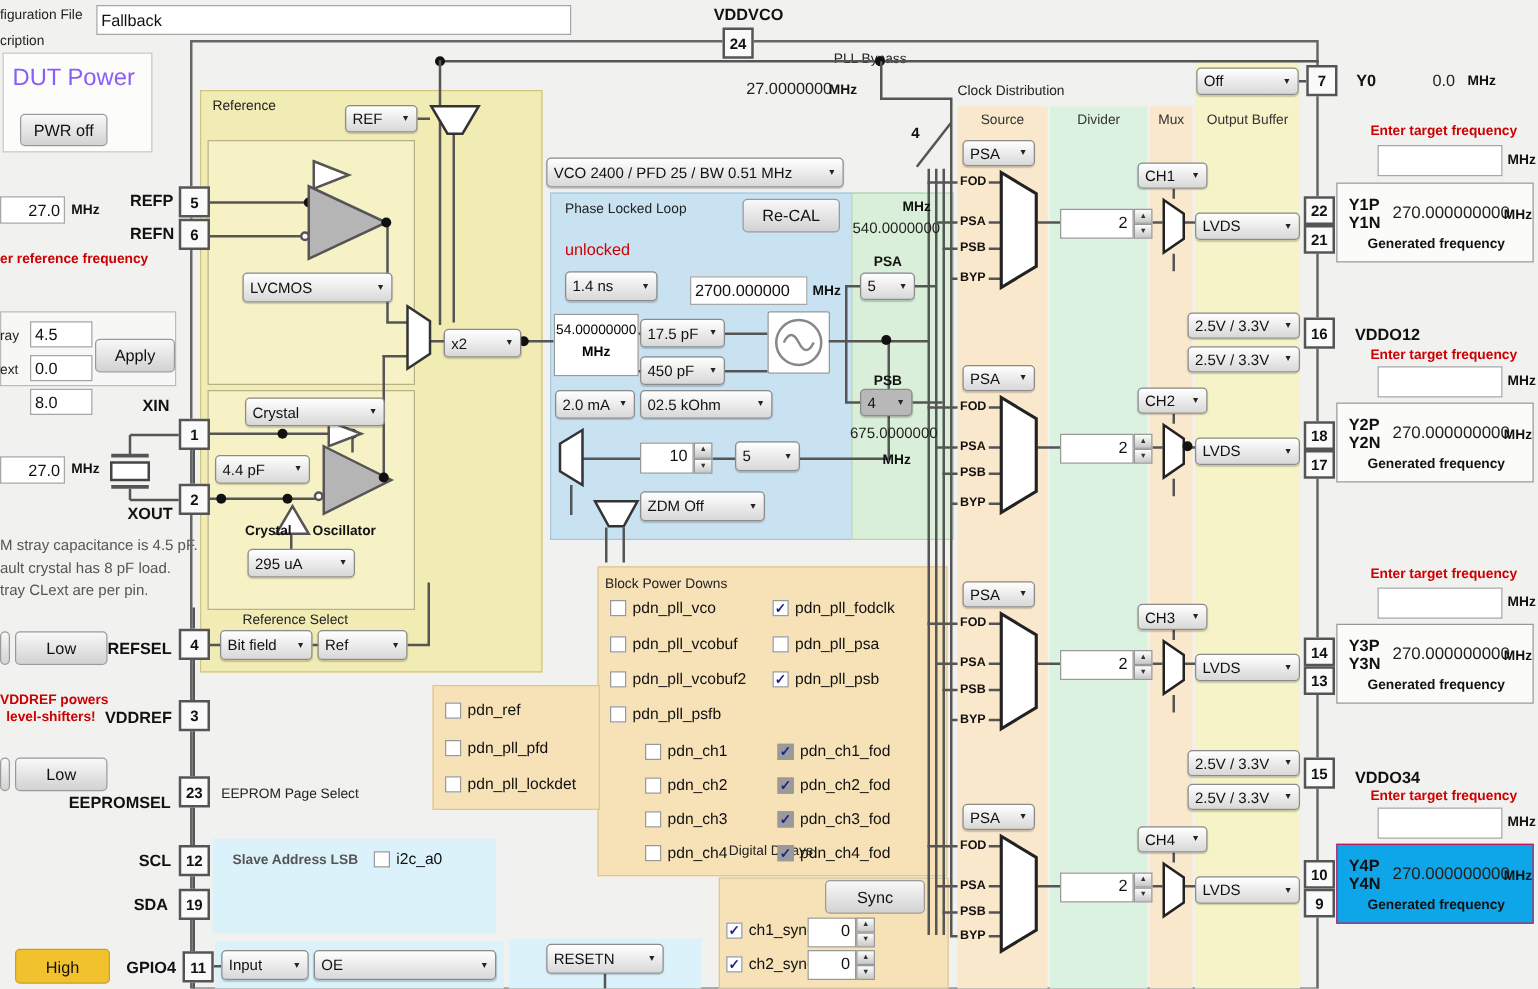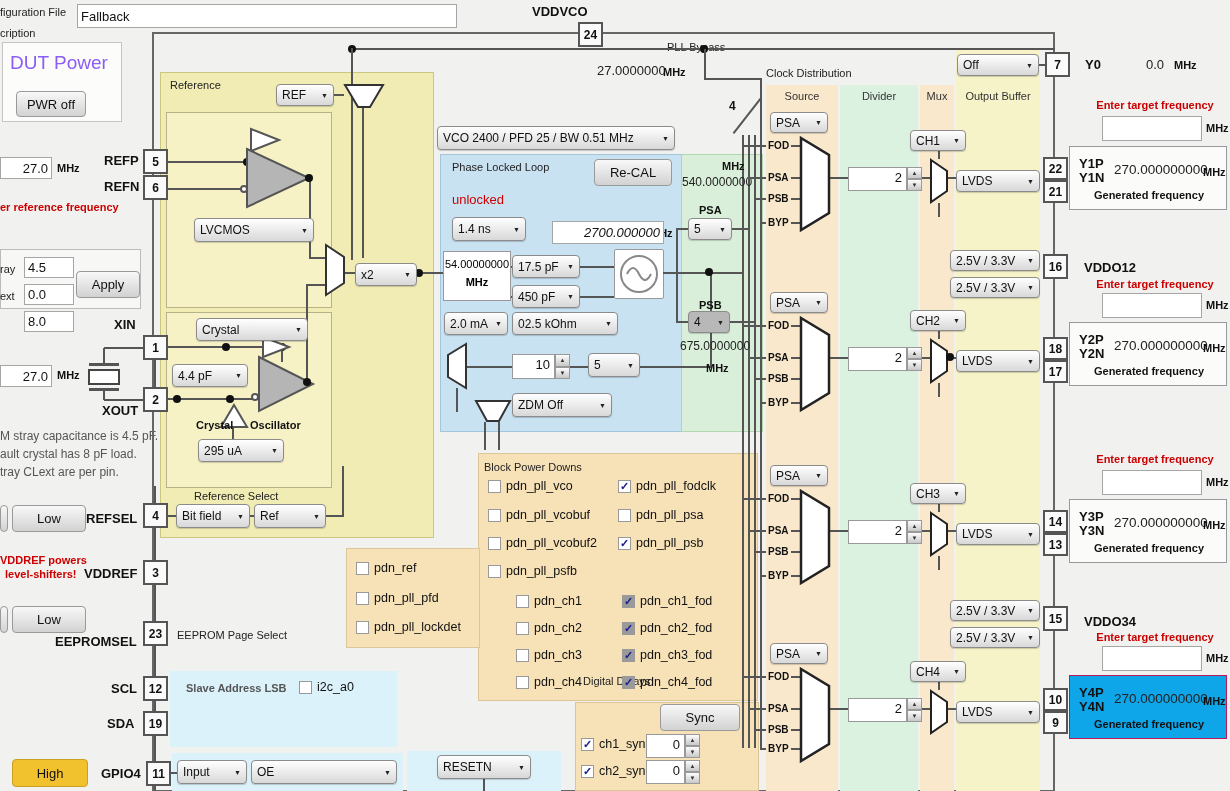--- a/index.html
+++ b/index.html
@@ -39,21 +39,21 @@
   <div class="lbl" style="left:0;top:6px">figuration File</div>
   <div class="lbl" style="left:0;top:27px">cription</div>
   <input class="inp" style="left: 77px; top: 4px; width: 380px; height: 24px;" value="Fallback">
 
   <div class="box" style="left:2px;top:42px;width:120px;height:80px;background:#fcfcfb;border:1px solid #c5c5c5"></div>
   <div class="lbl" style="left:10px;top:52px;font-size:19px;color:#8b5cf6">DUT Power</div>
   <div class="btn" style="left:16px;top:91px;width:70px;height:26px">PWR off</div>
 
   <div class="box" style="left:152px;top:32px;width:903px;height:760px;border:2px solid #666;z-index:1"></div>
 
-  <div class="lbl b" style="left:532px;top:4px;font-size:13px">VDDVCO</div>
+  <div class="lbl b" style="left:571px;top:4px;font-size:13px">VDDVCO</div>
   <div class="pin" style="left:578px;top:22px;width:25px;height:25px">24</div>
 
   <div class="box" style="left:956px;top:48px;width:84px;height:40px;background:#f6f3c8;z-index:2"></div>
   <div class="box" style="left:766px;top:85px;width:72px;height:706px;background:#fae8cd;z-index:2"></div>
   <div class="box" style="left:840px;top:85px;width:78px;height:706px;background:#dcf2e0;z-index:2"></div>
   <div class="box" style="left:920px;top:85px;width:34px;height:706px;background:#fae8cd;z-index:2"></div>
   <div class="box" style="left:956px;top:85px;width:84px;height:706px;background:#f6f3c8;z-index:2"></div>
   <div class="band-lbl" style="left:766px;top:90px;width:72px">Source</div>
   <div class="band-lbl" style="left:840px;top:90px;width:78px">Divider</div>
   <div class="band-lbl" style="left:920px;top:90px;width:34px">Mux</div>
@@ -162,21 +162,21 @@
       <i class="a">▼</i>
     </div>
   <div class="box" style="left:440px;top:154px;width:298px;height:278px;background:#c9e2f2;border:1px solid #a4c6dc;z-index:2"></div>
   <div class="lbl" style="left:452px;top:161px;z-index:3">Phase Locked Loop</div>
   <div class="btn" style="left:594px;top:159px;width:78px;height:27px">Re-CAL</div>
   <div class="lbl red" style="left:452px;top:192px;font-size:13px;font-weight:normal;z-index:3">unlocked</div>
   <div class="dd" style="left:452px;top:217px;width:74px;height:24px">
       <span class="t">1.4 ns</span>
       <i class="a">▼</i>
     </div>
-  <input class="inp" style="left: 552px; top: 221px; width: 112px; height: 23px; text-align: right; font-style: italic;" value="2700.000000">
+  <input class="inp" style="left: 552px; top: 221px; width: 94px; height: 23px; text-align: left;" value="2700.000000">
   <div class="lbl b" style="left:650px;top:227px;z-index:3">MHz</div>
   <div class="box" style="left:443px;top:251px;width:68px;height:50px;background:#fff;border:1px solid #999;z-index:3">
     <div style="font-size:11px;text-align:center;margin-top:6px">54.00000000</div>
     <div style="font-size:11px;font-weight:bold;text-align:center;margin-top:6px">MHz</div>
   </div>
   <div class="dd" style="left:512px;top:255px;width:68px;height:23px">
       <span class="t">17.5 pF</span>
       <i class="a">▼</i>
     </div>
   <div class="dd" style="left:512px;top:285px;width:68px;height:23px">

